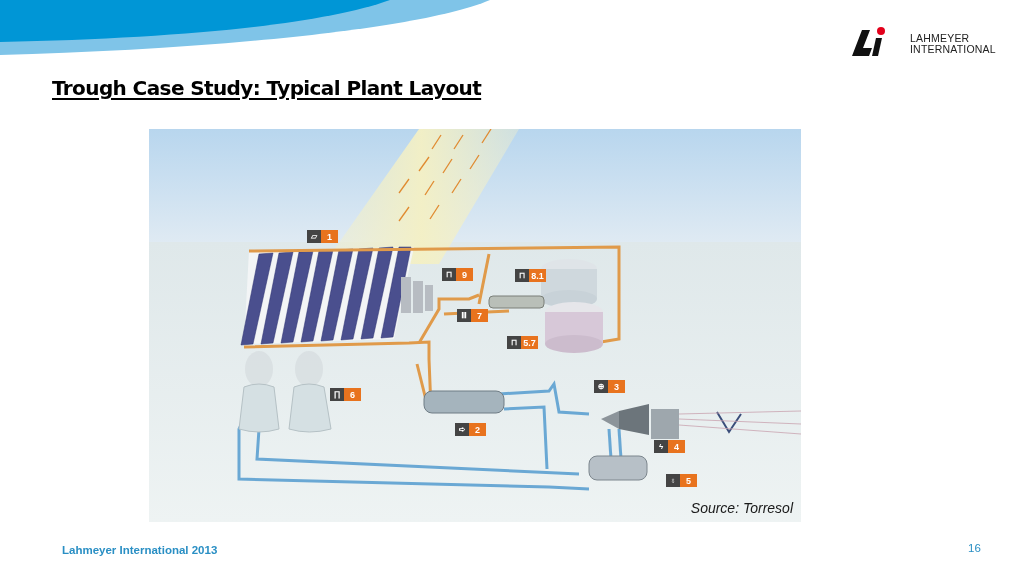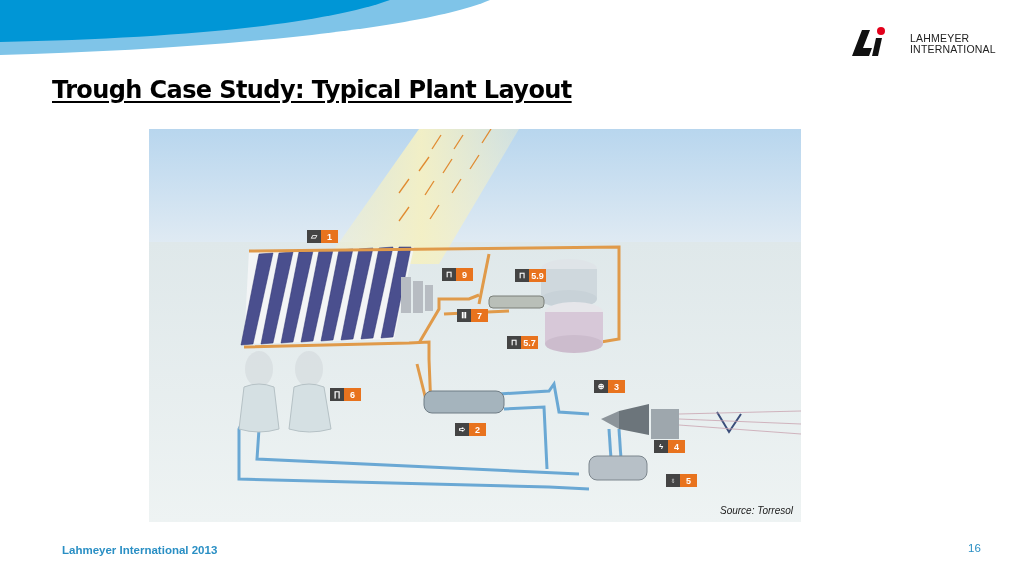--- a/index.html
+++ b/index.html
@@ -1,23 +1,23 @@
 <!DOCTYPE html>
 <html><head>
 <meta charset="utf-8">
 <style>
   html, body { margin:0; padding:0; }
   body { width:1024px; height:576px; position:relative; overflow:hidden; background:#ffffff; font-family:"Liberation Sans", sans-serif; }
   .swoosh { position:absolute; left:0; top:0; width:1024px; height:60px; }
   .logo { position:absolute; left:850px; top:24px; width:140px; height:36px; }
   .logo-text { position:absolute; left:862px; top:33px; font-family:"Liberation Sans", sans-serif; font-size:10.5px; line-height:11px; color:#222; letter-spacing:0.2px; }
-  .title { position:absolute; left:52px; top:76px; font-family:"DejaVu Sans", sans-serif; font-weight:bold; font-size:24px; color:#000; text-decoration:underline; text-underline-offset:3px; letter-spacing:-0.6px; }
+  .title { position:absolute; left:52px; top:76px; font-family:"DejaVu Sans", sans-serif; font-weight:bold; font-size:20px; color:#000; text-decoration:underline; text-underline-offset:3px; letter-spacing:-0.6px; }
   .figure { position:absolute; left:149px; top:129px; width:652px; height:393px; overflow:hidden; }
   .figure svg { display:block; }
-  .caption { position:absolute; right:8px; bottom:6px; font-style:italic; font-size:10px; color:#1a1a1a; }
+  .caption { position:absolute; right:8px; bottom:6px; font-style:italic; font-size:14px; color:#1a1a1a; }
   .footer-left { position:absolute; left:62px; top:544px; font-size:11.5px; color:#2a8fc4;font-weight:bold; }
   .footer-right { position:absolute; left:968px; top:542px; font-size:11.5px; color:#2a8fc4;text-align:right; }
   .tag { position:absolute; height:13px; display:flex; font-size:9px; font-weight:bold; color:#fff; }
   .tag .ic { width:14px; height:13px; background:#444; display:flex; align-items:center; justify-content:center; font-size:8px; }
   .tag .num { min-width:13px; padding:0 2px; background:#e8731e; display:flex; align-items:center; justify-content:center; }
 </style>
 </head>
 <body>
 
 <svg class="swoosh" viewBox="0 0 1024 60" preserveAspectRatio="none">
@@ -171,21 +171,21 @@
   <div class="tag" style="left:181px;top:259px;">
     <span class="ic">∏</span>
     <span class="num">6</span>
   </div>
   <div class="tag" style="left:308px;top:180px;">
     <span class="ic">Ⅲ</span>
     <span class="num">7</span>
   </div>
   <div class="tag" style="left:366px;top:140px;">
     <span class="ic">⊓</span>
-    <span class="num">5.9</span>
+    <span class="num">8.1</span>
   </div>
   <div class="tag" style="left:358px;top:207px;">
     <span class="ic">⊓</span>
     <span class="num">5.7</span>
   </div>
   <div class="tag" style="left:293px;top:139px;">
     <span class="ic">⊓</span>
     <span class="num">9</span>
   </div>
 

